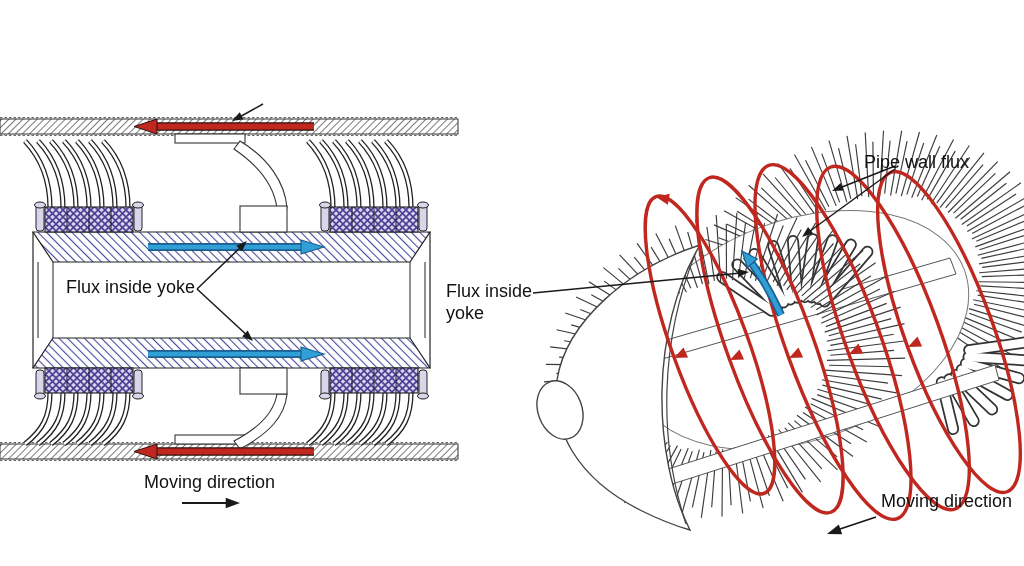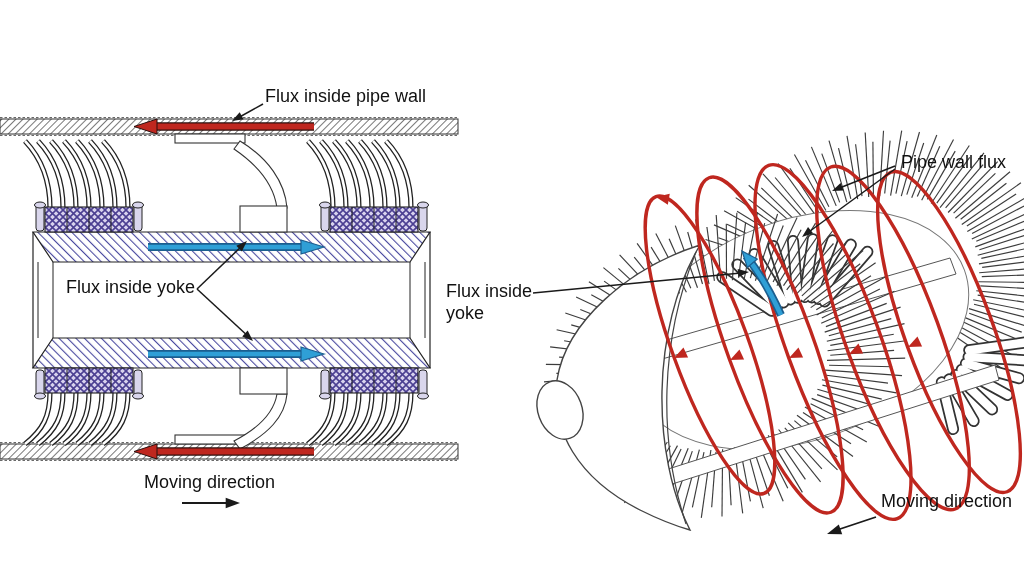--- a/index.html
+++ b/index.html
@@ -501,19 +501,18 @@
       <use href="#bha" class="bh" transform="translate(832,191) rotate(-23)"></use>
       <use href="#bha" class="bh" transform="translate(802,237) rotate(-39)"></use>
     </g>
     <g>
       <line class="ln2" x1="876" y1="517" x2="834" y2="531"></line>
       <use href="#bha" class="bh" transform="translate(827,534) rotate(-19) scale(1.3)"></use>
     </g>
   </g>
 </svg>
 
-  <div class="lbl" style="left:265px;top:86px;">Flux inside pipe wall</div>
   <div class="lbl" style="left:66px;top:277px;">Flux inside yoke</div>
   <div class="lbl" style="left:144px;top:472px;">Moving direction</div>
-  <div class="lbl" style="left:901px;top:152px;">Pipe wall flux</div>
+  <div class="lbl" style="left:864px;top:152px;">Pipe wall flux</div>
   <div class="lbl wrap" style="left:446px;top:281px;width:100px;">Flux inside yoke</div>
   <div class="lbl" style="left:881px;top:491px;">Moving direction</div>
 </div>
 
 </body></html>

